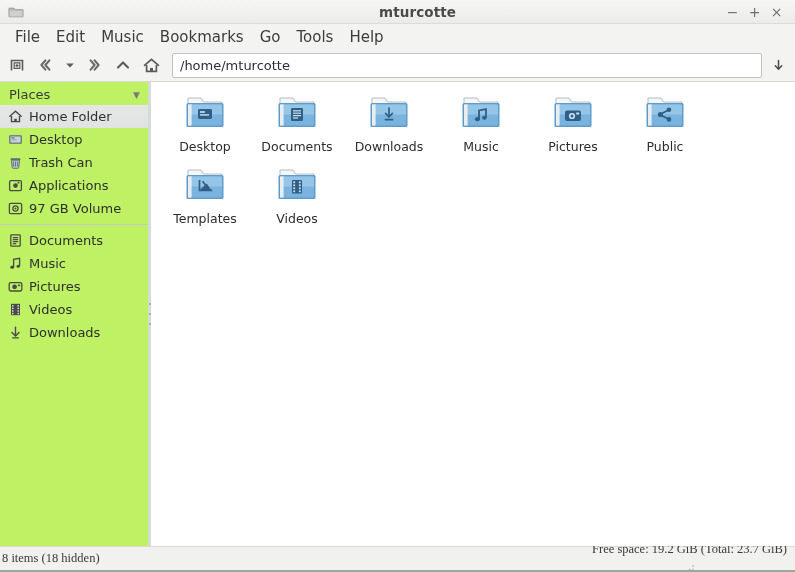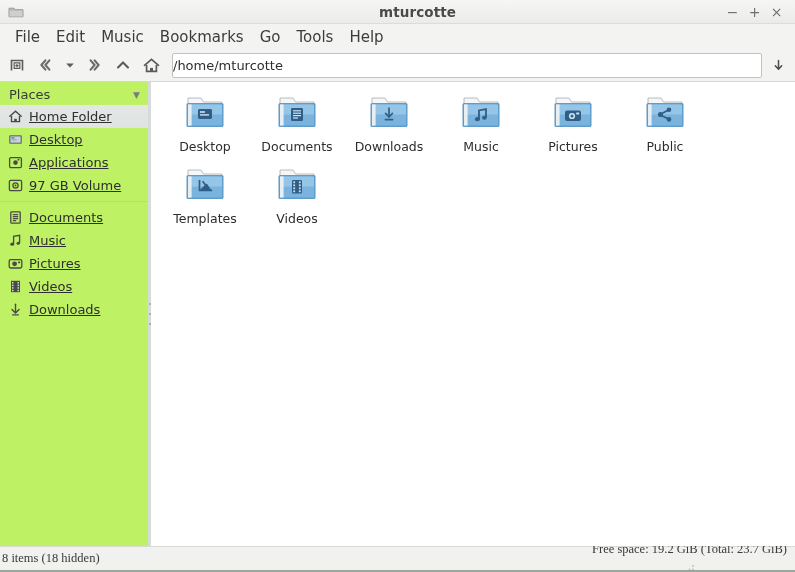--- a/index.html
+++ b/index.html
@@ -122,21 +122,21 @@
     height: 25px;
   }
   .path-entry {
     flex: 1;
     height: 25px;
     background: #ffffff;
     border: 1px solid #c3c3bd;
     border-radius: 2px;
     display: flex;
     align-items: center;
-    padding: 0 0;
+    padding: 0 7px;
     box-sizing: border-box;
     font-size: 13px;
     color: #2e2e2e;
     overflow: hidden;
     white-space: nowrap;
   }
   .path-drop {
     width: 22px;
     height: 25px;
     margin-left: 5px;
@@ -178,21 +178,20 @@
   }
   .side-item {
     display: flex;
     align-items: center;
     height: 23px;
     padding-left: 7px;
     gap: 6px;
     font-size: 13px;
     color: #2f2f2f;
     white-space: nowrap;
-    text-decoration: underline;
   }
   .side-item.selected {
     background: linear-gradient(to bottom, #e4e7e5 0%, #dfe3e1 100%);
   }
   .side-icon {
     width: 16px;
     height: 16px;
     flex: 0 0 16px;
     display: flex;
     align-items: center;
@@ -399,20 +398,30 @@
           <svg width="15" height="15" viewBox="0 0 15 15">
             <rect x="1.2" y="3.2" width="12.6" height="8.6" rx="1" fill="#5c6b73"></rect>
             <rect x="2.4" y="4.4" width="10.2" height="6.2" fill="#c9d4da"></rect>
             <rect x="3.4" y="5.4" width="3.2" height="1.1" fill="#5c6b73"></rect>
             <rect x="3.4" y="7.4" width="5.4" height="1" fill="#8fa0aa"></rect>
           </svg>
         </span>
         <span>Desktop</span>
       </div>
 
+      <div class="side-item">
+        <span class="side-icon">
+          <svg width="15" height="15" viewBox="0 0 15 15">
+            <rect x="2.6" y="3.2" width="9.8" height="1.8" rx=".5" fill="#5c6b73"></rect>
+            <path d="M3.4 5.2h8.2l-.8 7.2a1 1 0 0 1-1 .9H5.2a1 1 0 0 1-1-.9z" fill="#b9c5cc" stroke="#5c6b73" stroke-width=".9"></path>
+            <path d="M5.4 6.6v5M7.5 6.6v5M9.6 6.6v5" stroke="#5c6b73" stroke-width=".9"></path>
+          </svg>
+        </span>
+        <span>Trash Can</span>
+      </div>
 
       <div class="side-item">
         <span class="side-icon">
           <svg width="15" height="15" viewBox="0 0 15 15">
             <rect x="1.6" y="2.6" width="11.8" height="10" rx="1.3" fill="none" stroke="#4a4a4a" stroke-width="1.3"></rect>
             <circle cx="7.5" cy="7.6" r="2.3" fill="#4a4a4a"></circle>
             <rect x="9.6" y="3.9" width="1.8" height="1.6" fill="#4a4a4a"></rect>
           </svg>
         </span>
         <span>Applications</span>

